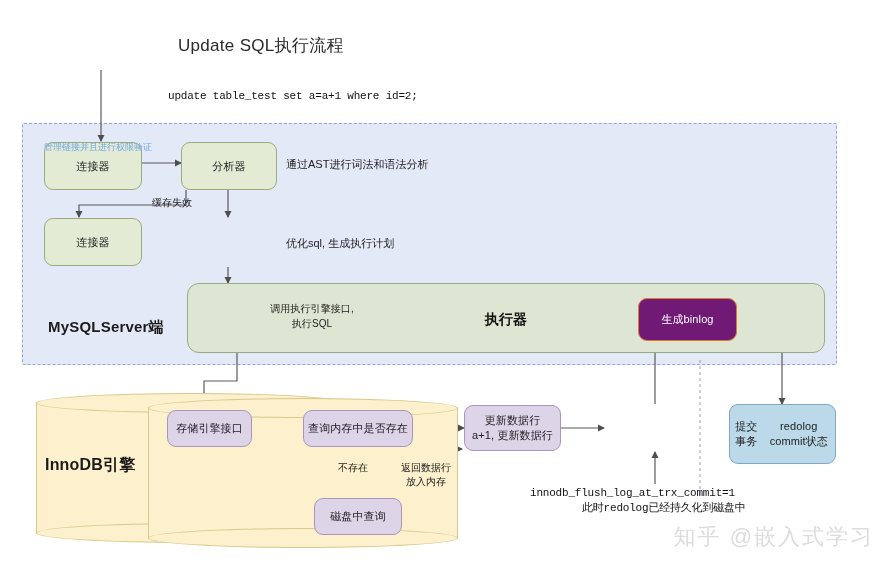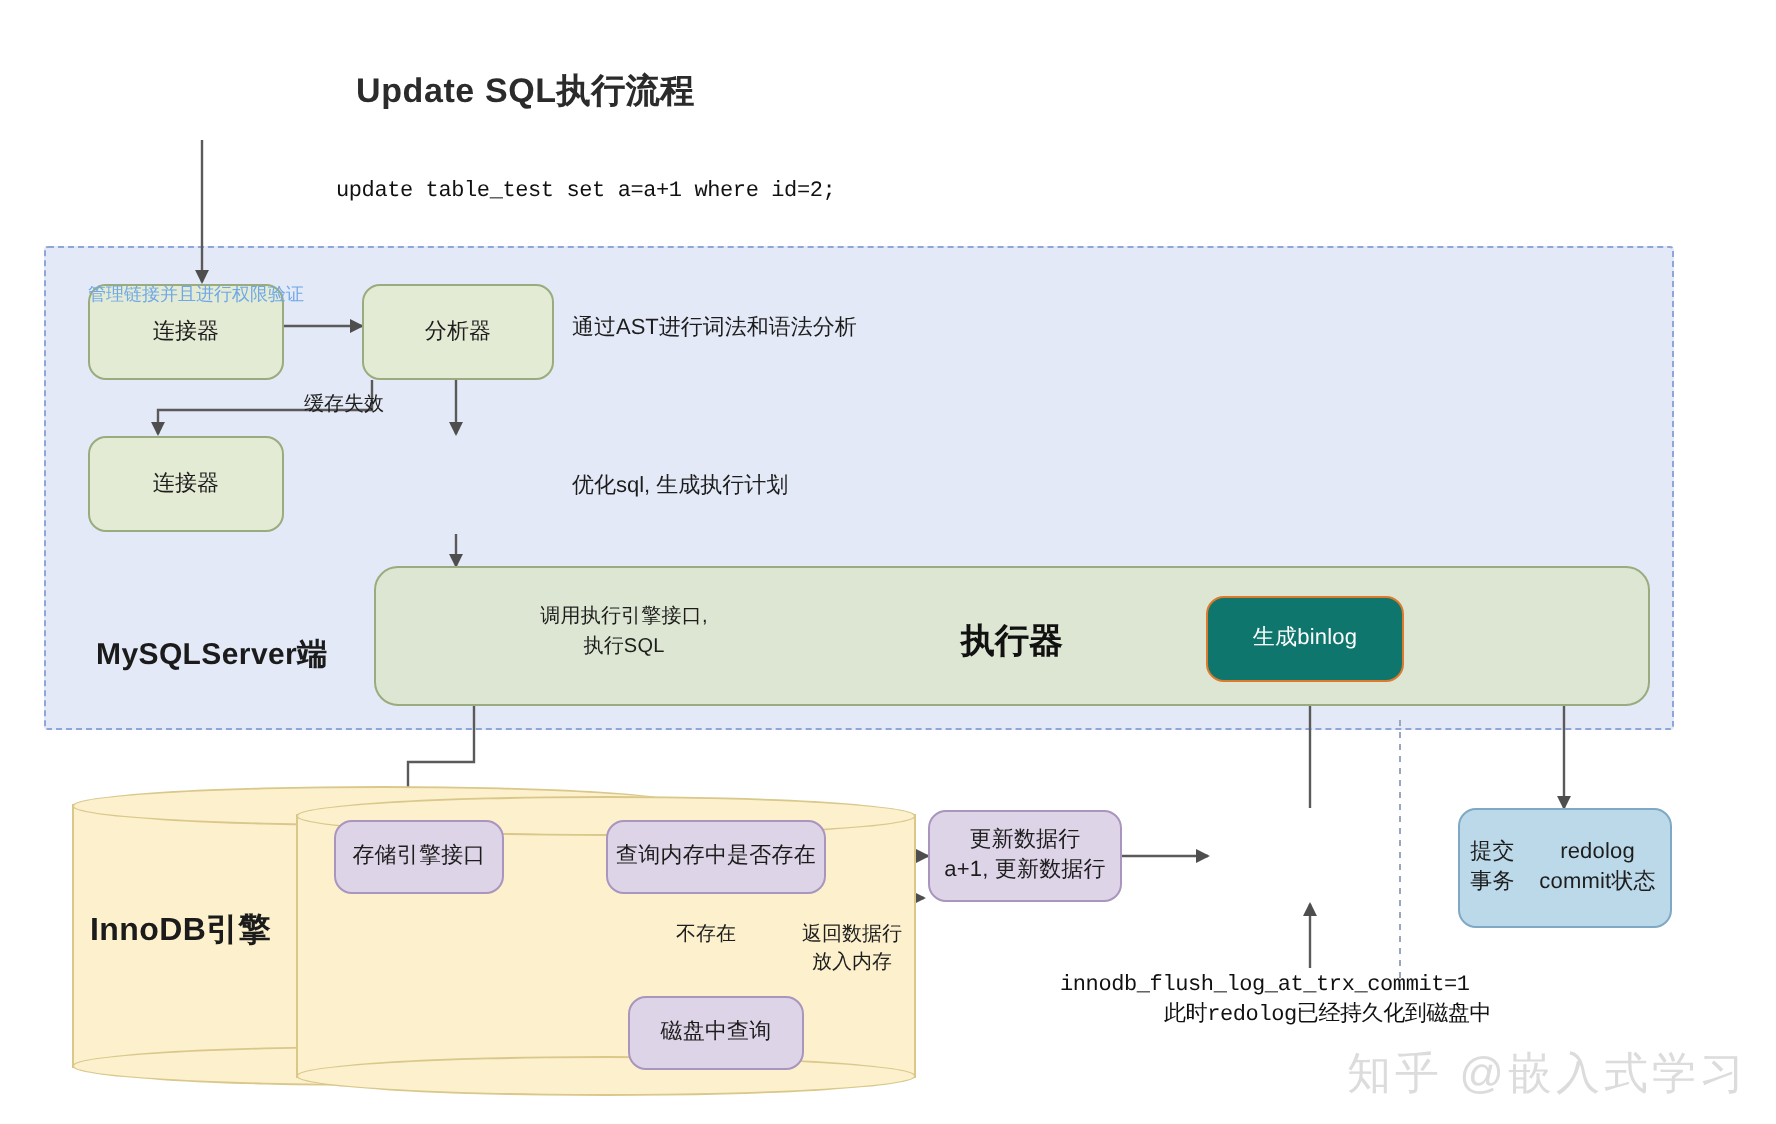--- a/index.html
+++ b/index.html
@@ -41,41 +41,41 @@
   
   .box{
     position:absolute;box-sizing:border-box;border-radius:9px;
     display:flex;align-items:center;justify-content:center;text-align:center;
     font-size:11px;line-height:1.35;letter-spacing:.1px;color:#1d1d1d;
     z-index:5;
   }
   .box.green{background:#e3ebd5;border:1.2px solid #9aab7d;}
   .box.purple{background:#ded4e8;border:1.2px solid #a995bd;}
   .box.blue{background:#bcd9ea;border:1.2px solid #7fa8c4;}
-  .box.orange{background:#0f766e;border:1.2px solid #dd7a2c;color:#fff;}
+  .box.orange{background:#701a75;border:1.2px solid #dd7a2c;color:#fff;margin-left:35px;}
   .box.client{
     background:#fbf9fc;border:1.2px solid #d8c8e0;border-radius:3px;
     font-size:10px;color:#333;
   }
   .box.executor{
     justify-content:flex-start;align-items:center;
     background:#dde6d2;border:1.2px solid #9aab7d;border-radius:12px;
   }
   .executor-title{
     position:absolute;left:0;right:0;text-align:center;
-    font-size:17px;font-weight:bold;color:#111;
+    font-size:14px;font-weight:bold;color:#111;
   }
   .executor-sub{
     position:absolute;text-align:center;font-size:10px;line-height:1.45;color:#1d1d1d;
   }
 
   
   .txt{position:absolute;font-size:11px;color:#1d1d1d;line-height:1.4;z-index:7;}
   .title{
-    position:absolute;left:178px;top:34px;font-size:17px;font-weight:bold;color:#2b2b2b;
+    position:absolute;left:178px;top:34px;font-size:17px;font-weight:normal;color:#2b2b2b;
     letter-spacing:.3px;
   }
   .sql{position:absolute;left:168px;top:90px;font-size:10.5px;color:#2b2b2b;}
   .blue-note{
     position:absolute;color:#6fa8e8;font-size:9px;white-space:nowrap;z-index:8;
   }
   .mono{
     font-family:"Liberation Mono","DejaVu Sans Mono",monospace;
     font-size:11px;letter-spacing:-.2px;color:#111;
   }

